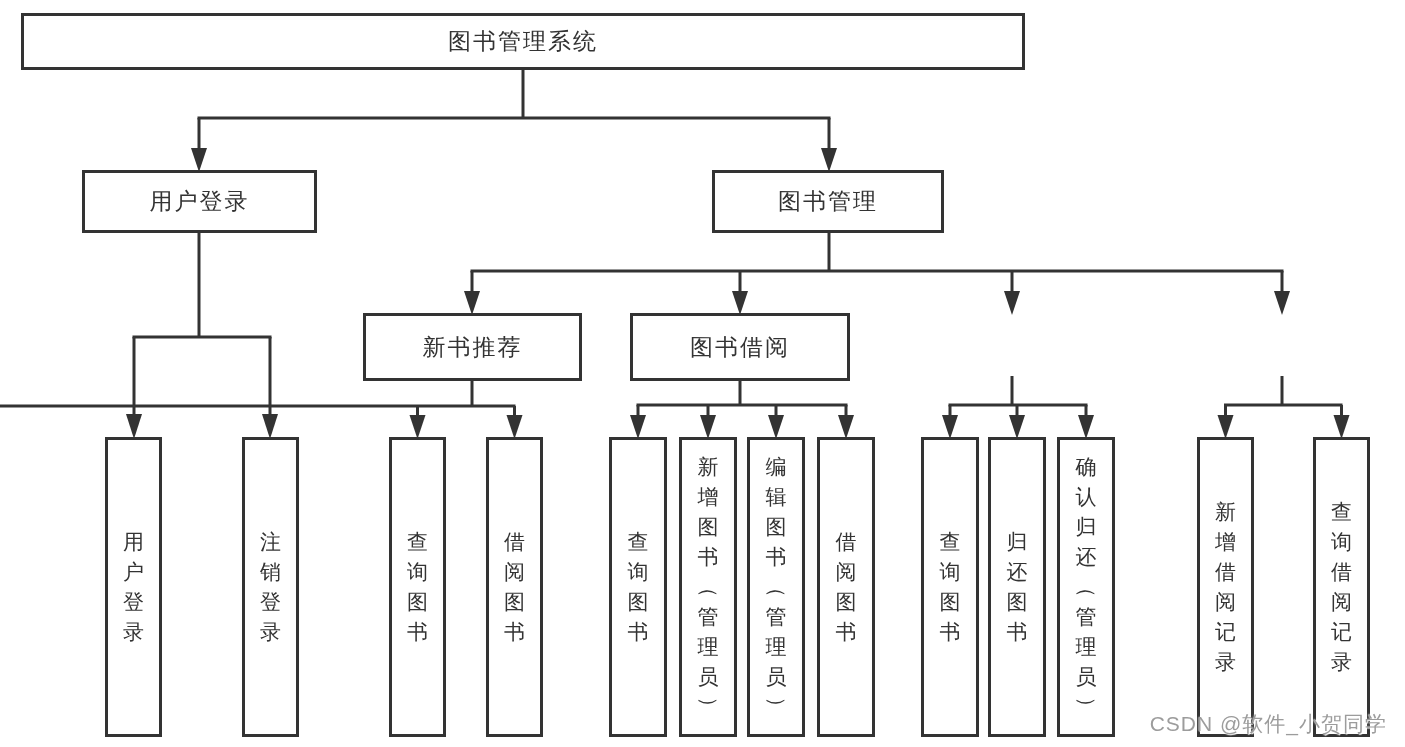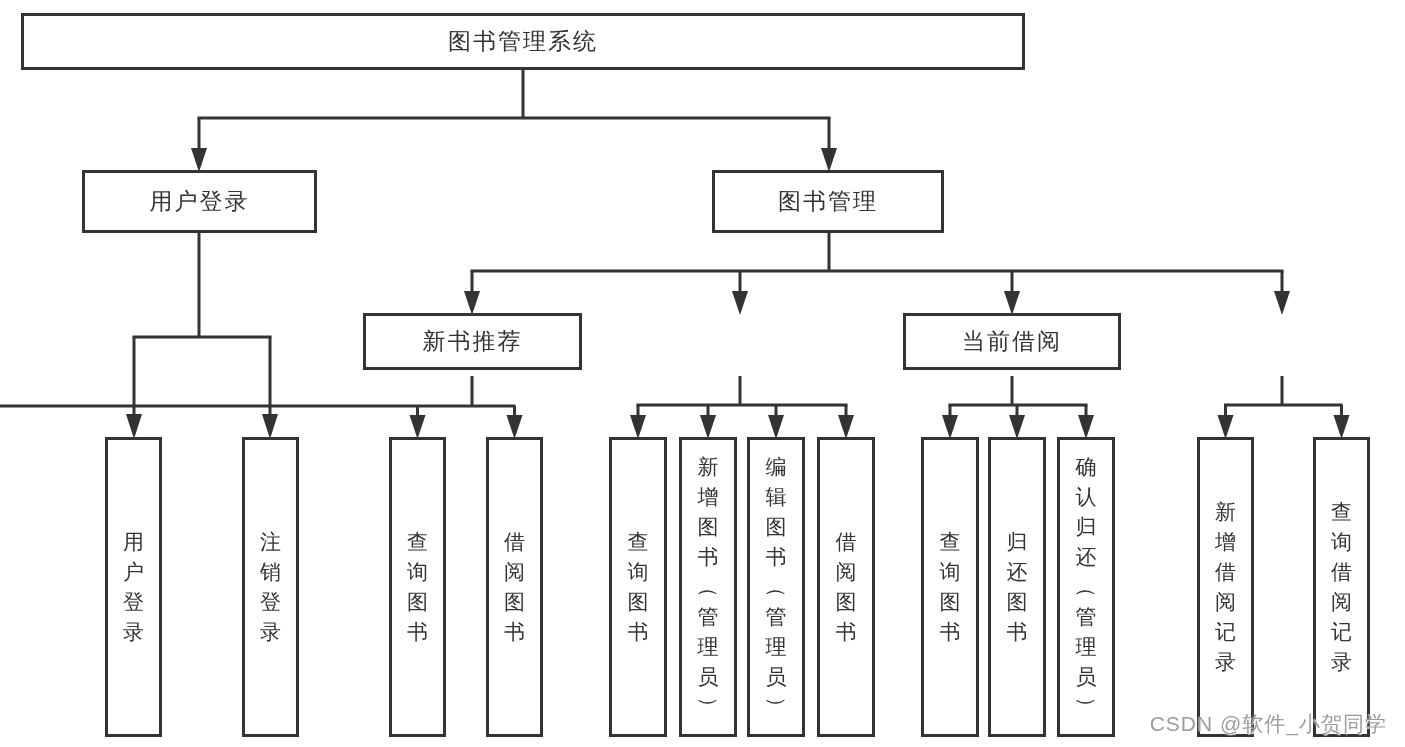--- a/index.html
+++ b/index.html
@@ -16,21 +16,21 @@
   .node {
     position:absolute; box-sizing:border-box;
     border:3px solid var(--border, #333333);
     background: var(--bg, #ffffff);
     color: var(--text, #333333);
     display:flex; align-items:center; justify-content:center;
   }
   .h-label { font-size:23px; letter-spacing:2px; white-space:nowrap; }
   .root  { left:21px;  top:13px;  width:1004px; height:57px; }
   .lvl2  { top:170px; height:63px; }
-  .lvl3  { top:313px; height:57px; }
+  .lvl3  { top:313px; height:68px; }
   .leaf  { top:437px; height:300px; }
   .v-label {
     display:flex; flex-direction:column; align-items:center; justify-content:center;
     width:100%; height:100%; font-size:21px;
   }
   .v-label span { display:block; height:30px; line-height:30px; text-align:center; }
   .v-label span.rot { transform:rotate(90deg); }
 
   .watermark {
     position:absolute; right:18px; bottom:9px;
@@ -127,22 +127,22 @@
   <div class="node root">
     <span class="h-label">图书管理系统</span>
   </div>
   <div class="node lvl2" style="left:712px;width:232px">
     <span class="h-label">图书管理</span>
   </div>
 
   <div class="node lvl3" style="left:363px;width:219px">
     <span class="h-label">新书推荐</span>
   </div>
-  <div class="node lvl3" style="left:903px;width:218px">
-    <span class="h-label">当前借阅</span>
+  <div class="node lvl3" style="left:630px;width:220px">
+    <span class="h-label">图书借阅</span>
   </div>
 
   <div class="node leaf" style="left:105px;width:57px">
     <span class="v-label">
         <span>用</span>
         <span>户</span>
         <span>登</span>
         <span>录</span>
       </span>
   </div>

